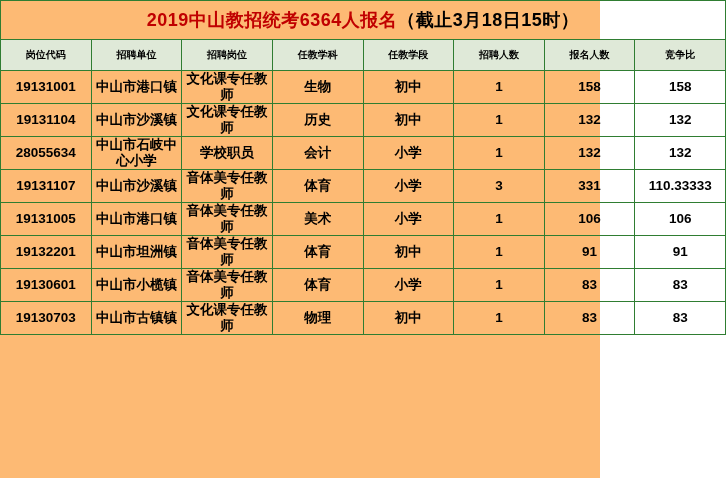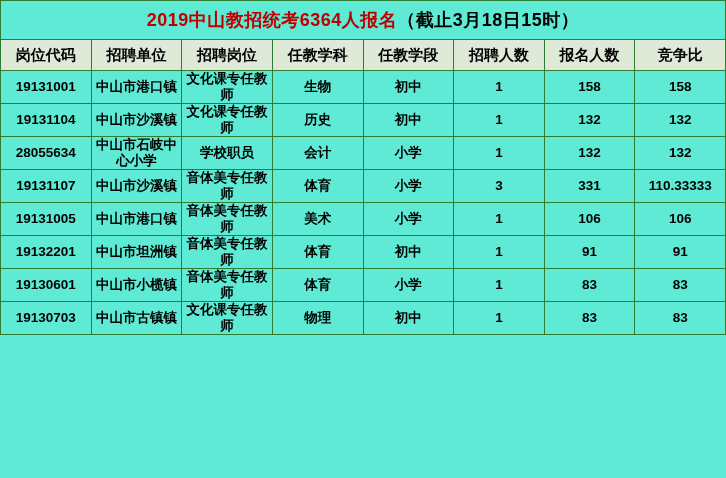--- a/index.html
+++ b/index.html
@@ -7,24 +7,24 @@
     padding: 0;
     background: #ffffff;
   }
   body {
     width: 726px;
     height: 478px;
     font-family: "Liberation Sans", sans-serif;
     overflow: hidden;
   }
   .sheet {
-    width: 726px;
+    width: 600px;
     height: 478px;
     box-sizing: border-box;
-    background: #5eead4;
+    background: #fdba74;
   }
   table.grid {
     border-collapse: collapse;
     width: 726px;
     table-layout: fixed;
   }
   table.grid td, table.grid th {
     border: 1px solid #2f7d32;
     padding: 0;
     text-align: center;
@@ -40,21 +40,21 @@
     white-space: nowrap;
   }
   .title-cell .t-black {
     color: #000000;
   }
   .title-cell .t-red {
     color: #c00000;
   }
   .head-row td {
     height: 30px;
-    font-size: 15px;
+    font-size: 10px;
     background: #dfe9d8;
     white-space: nowrap;
   }
   .data-row td {
     font-size: 13.5px;
     line-height: 16px;
     padding: 4px 2px;
   }
   .c-code   { width: 86px; }
   .c-unit   { width: 90px; }

